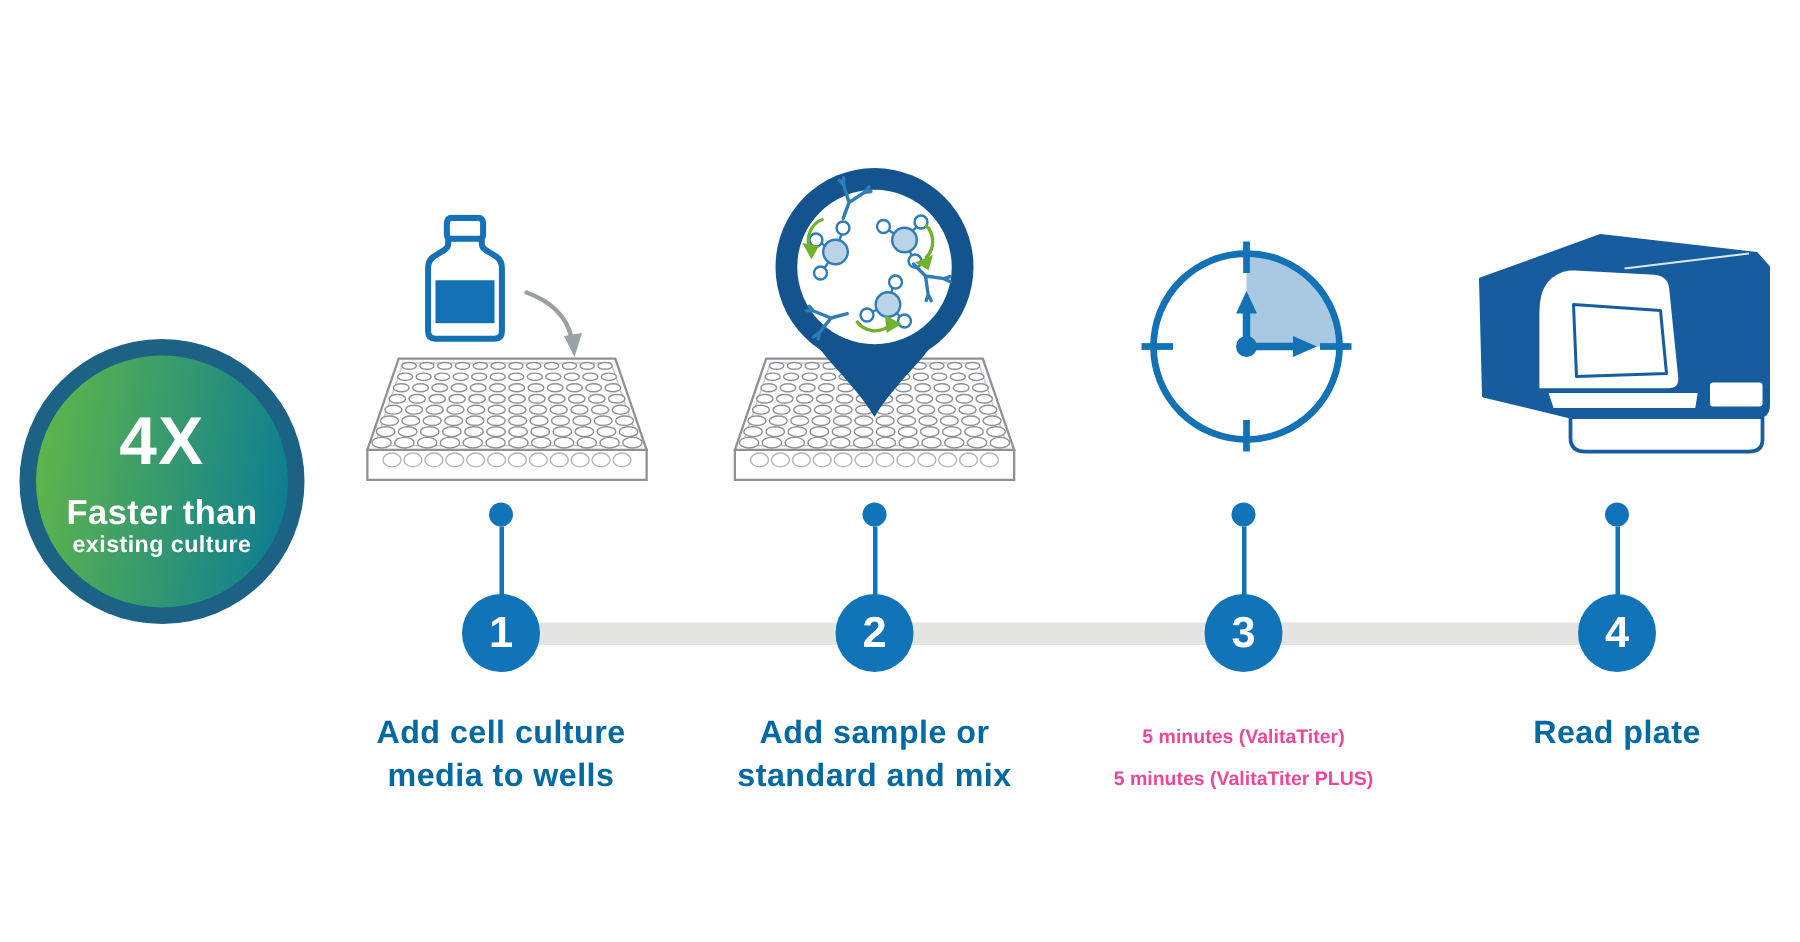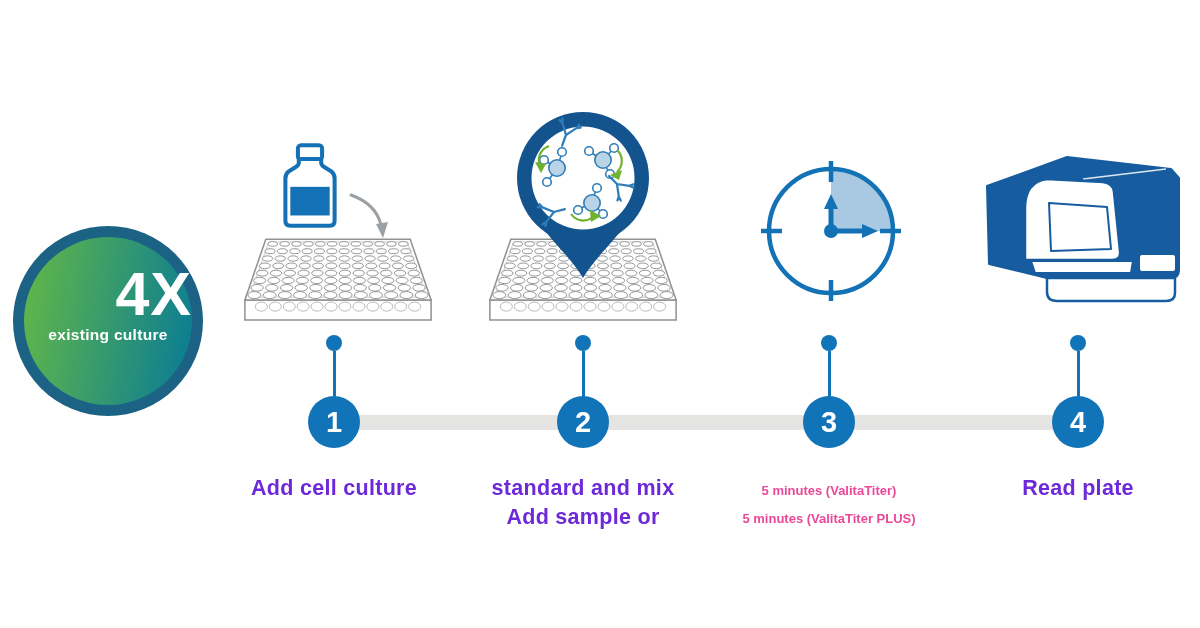--- a/index.html
+++ b/index.html
@@ -6,49 +6,50 @@
   body{width:1200px;height:628px;position:relative;overflow:hidden;
        font-family:"Liberation Sans",sans-serif;}
   .abs{position:absolute;}
 
   
   .badge{left:13px;top:226px;width:190px;height:190px;border-radius:50%;
          background:#1b6285;}
   .badge-inner{position:absolute;left:11px;top:11px;width:168px;height:168px;
          border-radius:50%;color:#fff;text-align:center;
          background:linear-gradient(100deg,#5db44c 8%,#0f7f90 92%);}
-  .badge-value{font-size:61px;font-weight:bold;line-height:62px;margin-top:26px;letter-spacing:1px;text-align:right;}
+  .badge-value{font-size:45px;font-weight:bold;line-height:62px;margin-top:26px;letter-spacing:1px;}
   .badge-line1{font-size:23px;font-weight:bold;line-height:26px;margin-top:3px;letter-spacing:.3px;}
   .badge-line2{font-size:15.5px;font-weight:bold;line-height:19px;letter-spacing:.3px;}
 
   
   .t-dot{width:16px;height:16px;border-radius:50%;background:#1173b8;z-index:3;}
   .t-stem{width:3px;height:47px;background:#1173b8;z-index:2;}
   .t-bar{left:334px;top:415px;width:744px;height:15px;background:#e4e4e3;z-index:1;}
   .t-circle{width:52px;height:52px;border-radius:50%;background:#1173b8;color:#fff;
             font-size:29px;font-weight:bold;display:flex;align-items:center;
             justify-content:center;z-index:3;}
 
   
   .step-label{width:280px;text-align:center;top:474px;z-index:2;}
-  .step-title{color:#6d28d9;font-weight:bold;font-size:21.5px;line-height:29px;letter-spacing:.3px;}
+  .step-title{color:#0369a1;font-weight:bold;font-size:21.5px;line-height:29px;letter-spacing:.3px;}
   .step-sub{color:#ec4899;font-size:13px;line-height:28px;font-weight:bold;}
   .step-sub:first-of-type{margin-top:3px;}
 
   .icon{z-index:1;}
   .icon-over{z-index:2;}
 </style>
 </head>
 <body>
 
 <div>
 
   <div class="abs badge">
     <div class="badge-inner">
       <div class="badge-value">4X</div>
+      <div class="badge-line1">Faster than</div>
       <div class="badge-line2">existing culture</div>
     </div>
   </div>
 
   <svg class="abs icon" style="left:283px;top:143px;" width="54" height="85" viewBox="0 0 60 95">
     <rect x="16.5" y="2.5" width="27" height="16" rx="3.5" fill="#fff" stroke="#1471b5" stroke-width="4.5"></rect>
     <path d="M17.5,18 L17.5,22 Q17.5,24.5 14.5,26.5 L6.5,31.5 Q2.5,34.5 2.5,39.5 L2.5,87 Q2.5,92.5 8,92.5 L52,92.5 Q57.5,92.5 57.5,87 L57.5,39.5 Q57.5,34.5 53.5,31.5 L45.5,26.5 Q42.5,24.5 42.5,22 L42.5,18 Z" fill="#fff" stroke="#1471b5" stroke-width="4.5" stroke-linejoin="round"></path>
     <rect x="8" y="49" width="44" height="32" fill="#1471b5"></rect>
   </svg>
 
@@ -374,30 +375,31 @@
 
   <div class="abs t-bar"></div>
 
   <div class="abs t-dot" style="left:326px;top:335px;"></div>
   <div class="abs t-stem" style="left:332.5px;top:351px;"></div>
   <div class="abs t-circle" style="left:308px;top:396px;">
     <span>1</span>
   </div>
   <div class="abs step-label" style="left:194px;">
     <div class="step-title">Add cell culture</div>
+    <div class="step-title">media to wells</div>
   </div>
 
   <div class="abs t-dot" style="left:575px;top:335px;"></div>
   <div class="abs t-stem" style="left:581.5px;top:351px;"></div>
   <div class="abs t-circle" style="left:557px;top:396px;">
     <span>2</span>
   </div>
   <div class="abs step-label" style="left:443px;">
+    <div class="step-title">Add sample or</div>
     <div class="step-title">standard and mix</div>
-    <div class="step-title">Add sample or</div>
   </div>
 
   <div class="abs t-dot" style="left:821px;top:335px;"></div>
   <div class="abs t-stem" style="left:827.5px;top:351px;"></div>
   <div class="abs t-circle" style="left:803px;top:396px;">
     <span>3</span>
   </div>
   <div class="abs step-label" style="left:689px;">
     <div class="step-sub">5 minutes (ValitaTiter)</div>
     <div class="step-sub">5 minutes (ValitaTiter PLUS)</div>

